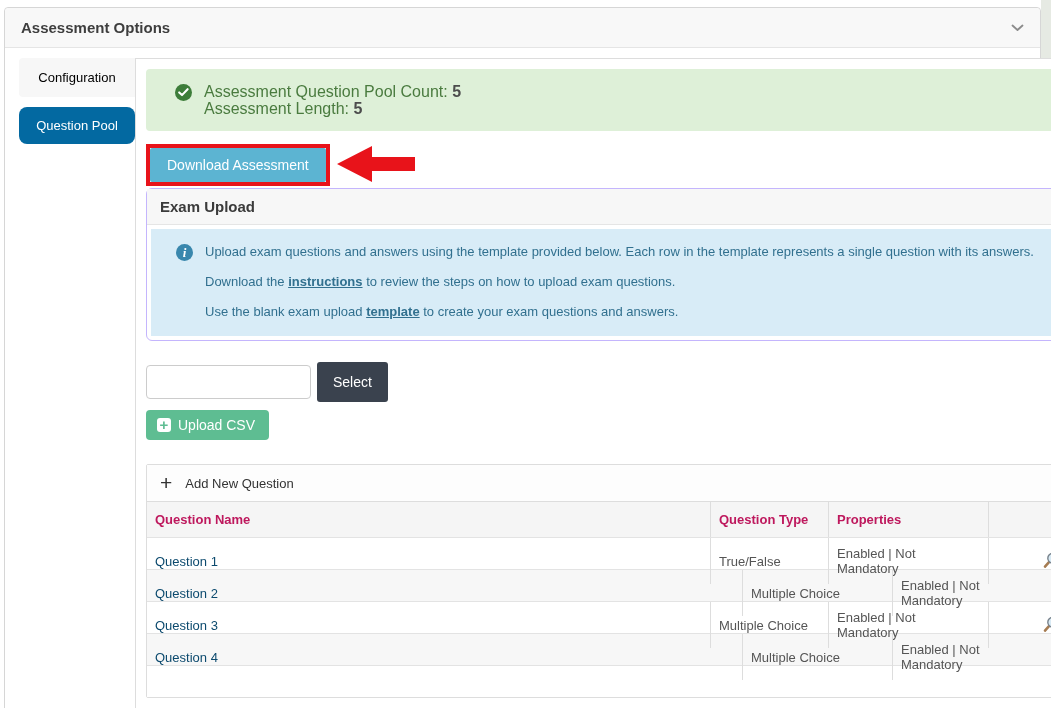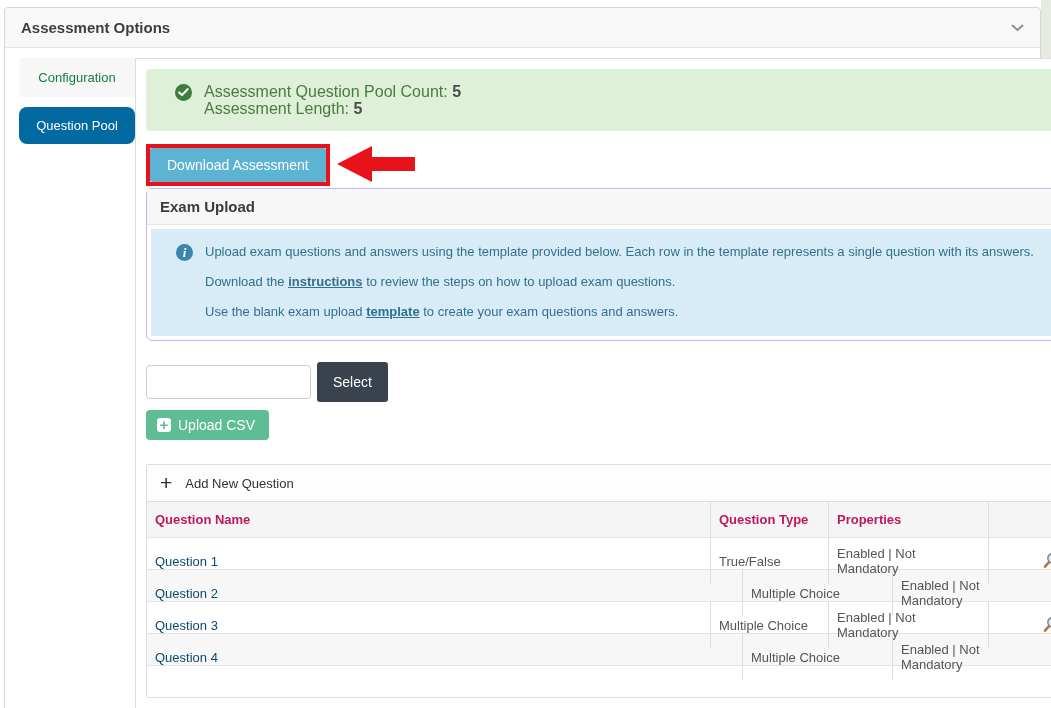--- a/index.html
+++ b/index.html
@@ -15,21 +15,21 @@
     border-radius:4px 4px 0 0; display:flex; align-items:center; padding:0 16px;gap:24px; }
   .card-title { font-size:15px; font-weight:bold; color:#3e3e3e; }
   .card-header .chev { margin-left:auto; }
 
   .chev svg { display:block; }
 
   .card-body { display:flex; padding:10px 16px 0 14px; }
 
   .tab-col { width:116px; flex:none; display:flex; flex-direction:column; }
   .tab { font-size:13px; text-align:center; cursor:pointer; }
-  .tab.inactive { background:#f7f7f7; color:#15803d; padding:12px 6px; border-radius:4px 0 0 4px; }
+  .tab.inactive { background:#f7f7f7; color:#000000; padding:12px 6px; border-radius:4px 0 0 4px; }
   .tab.active { background:#0369a1; color:#fff; padding:11px 6px; border-radius:8px; margin-top:10px; }
 
   .tab-panel { flex:1; border:1px solid #dddddd; background:#fff; padding:10px; min-height:660px; }
 
   
   .alert-success { position:relative; background:#def0d8; border-radius:4px; padding:14px 15px 14px 58px;
     color:#4a7b3f; font-size:16px; line-height:17px; }
   .alert-success .val { font-weight:bold; color:#4c4c4c; }
   .icon-circle { position:absolute; left:29px; top:15px; width:17px; height:17px; border-radius:50%; }
   .check-circle { background:#3d7d3a; }

